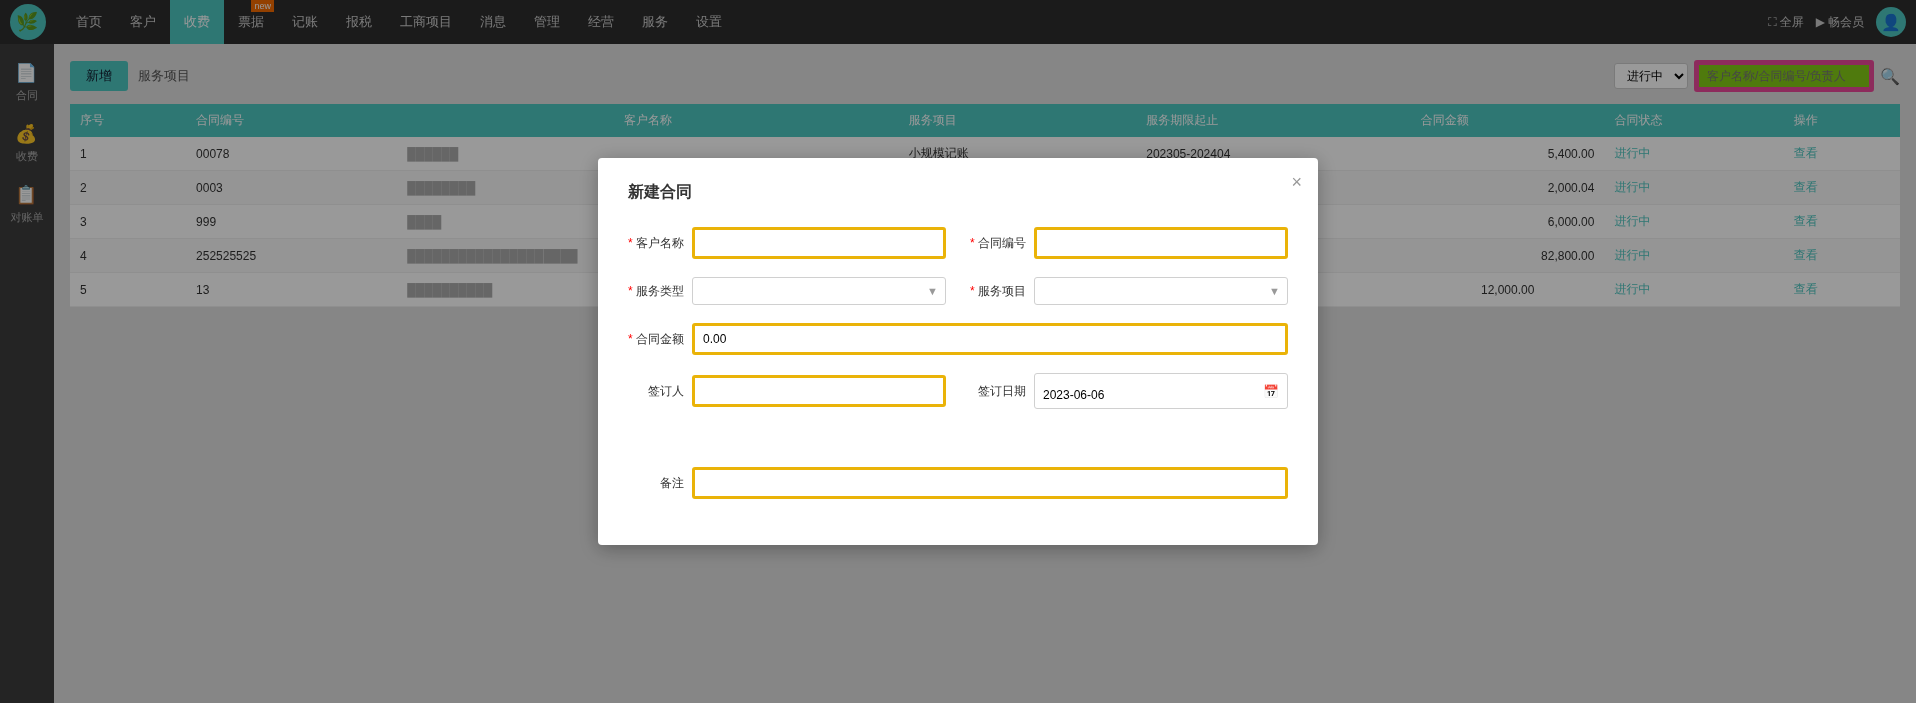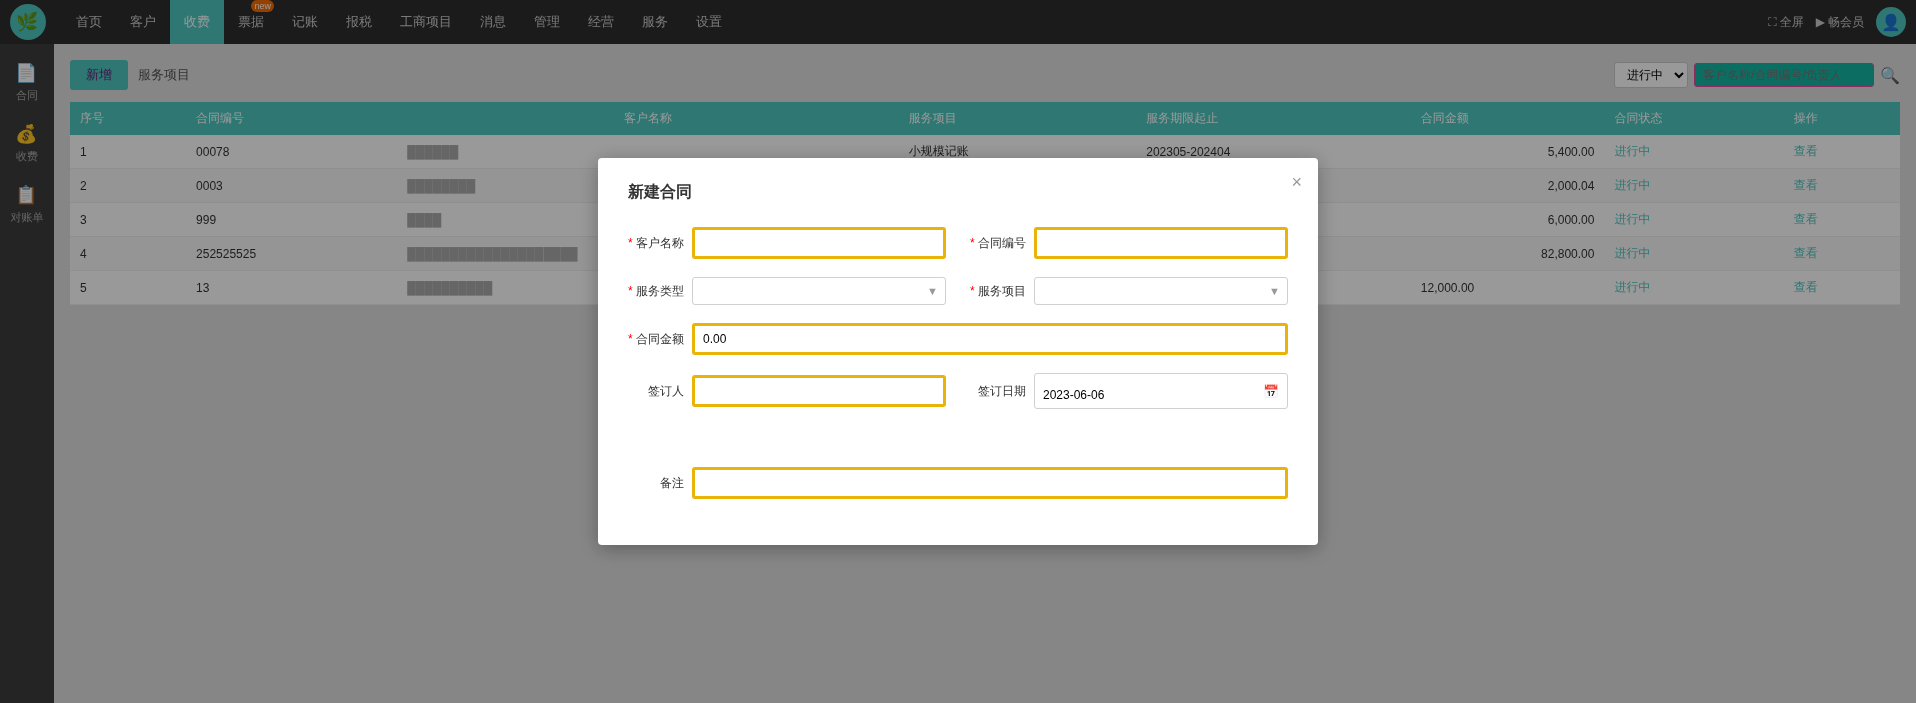--- a/index.html
+++ b/index.html
@@ -42,21 +42,21 @@
     }
     .top-nav .nav-item.active {
       background: #4ec6c0;
       color: white;
     }
     .top-nav .nav-item .new-badge {
       background: #f56c00;
       color: white;
       font-size: 9px;
       padding: 1px 3px;
-      border-radius: 6px;
+      border-radius: 0;
       position: absolute;
       top: 6px;
       right: 4px;
     }
     .top-nav .right-tools {
       display: flex;
       align-items: center;
       gap: 12px;
       color: #ccc;
       font-size: 12px;
@@ -115,21 +115,21 @@
 
     
     .toolbar {
       display: flex;
       align-items: center;
       gap: 10px;
       margin-bottom: 12px;
     }
     .btn-new {
       background: #4ec6c0;
-      color: #701a75;
+      color: #0f172a;
       border: none;
       padding: 6px 16px;
       border-radius: 3px;
       cursor: pointer;
       font-size: 13px;
     }
     .service-label {
       color: #555;
       font-size: 13px;
     }
@@ -141,22 +141,22 @@
     }
     .status-select {
       border: 1px solid #ccc;
       background: white;
       padding: 4px 8px;
       border-radius: 3px;
       font-size: 12px;
       cursor: pointer;
     }
     .search-input {
-      border: 1px solid #ec4899;
-      background: #14b8a6;
+      border: 5px solid #ec4899;
+      background: #84cc16;
       padding: 4px 8px;
       border-radius: 3px;
       font-size: 12px;
       width: 180px;
     }
     .search-btn {
       background: none;
       border: none;
       cursor: pointer;
       font-size: 16px;
@@ -464,21 +464,21 @@
       <td style="text-align:right;">82,800.00</td>
       <td><span style="color:#4ec6c0;">进行中</span></td>
       <td><span class="action-link">查看</span></td>
     </tr>
           <tr>
       <td>5</td>
       <td>13</td>
       <td style="color:#aaa;">██████████</td>
       <td>小规模记账</td>
       <td>202303-202402</td>
-      <td style="text-align:left;">12,000.00</td>
+      <td style="text-align:center;">12,000.00</td>
       <td><span style="color:#4ec6c0;">进行中</span></td>
       <td><span class="action-link">查看</span></td>
     </tr>
         </tbody>
     </table>
   </main>
 </div>
 
 <div class="overlay">
   <div class="modal">

